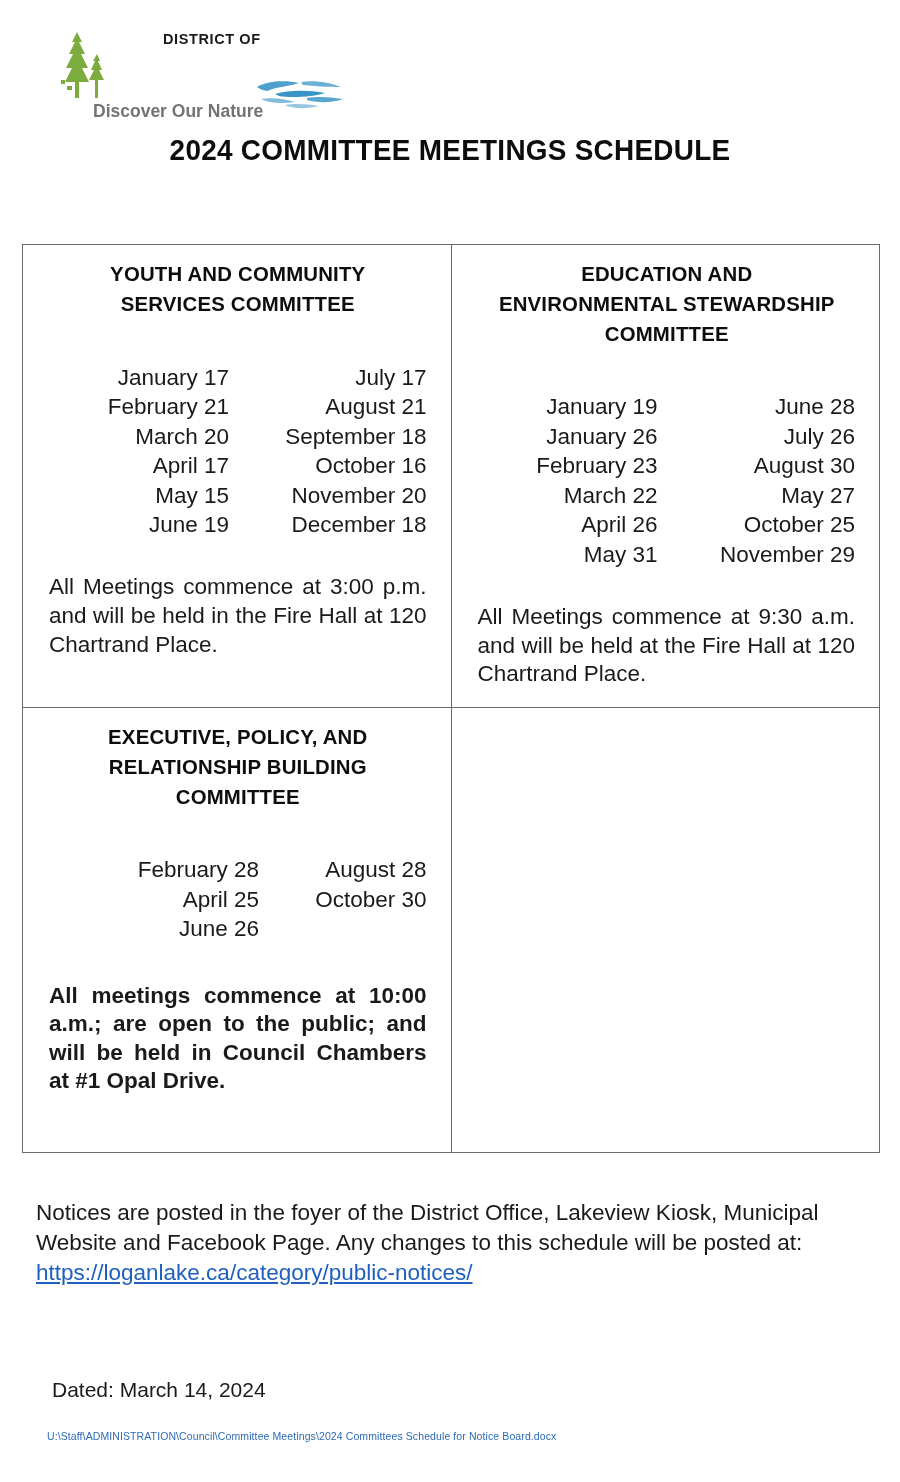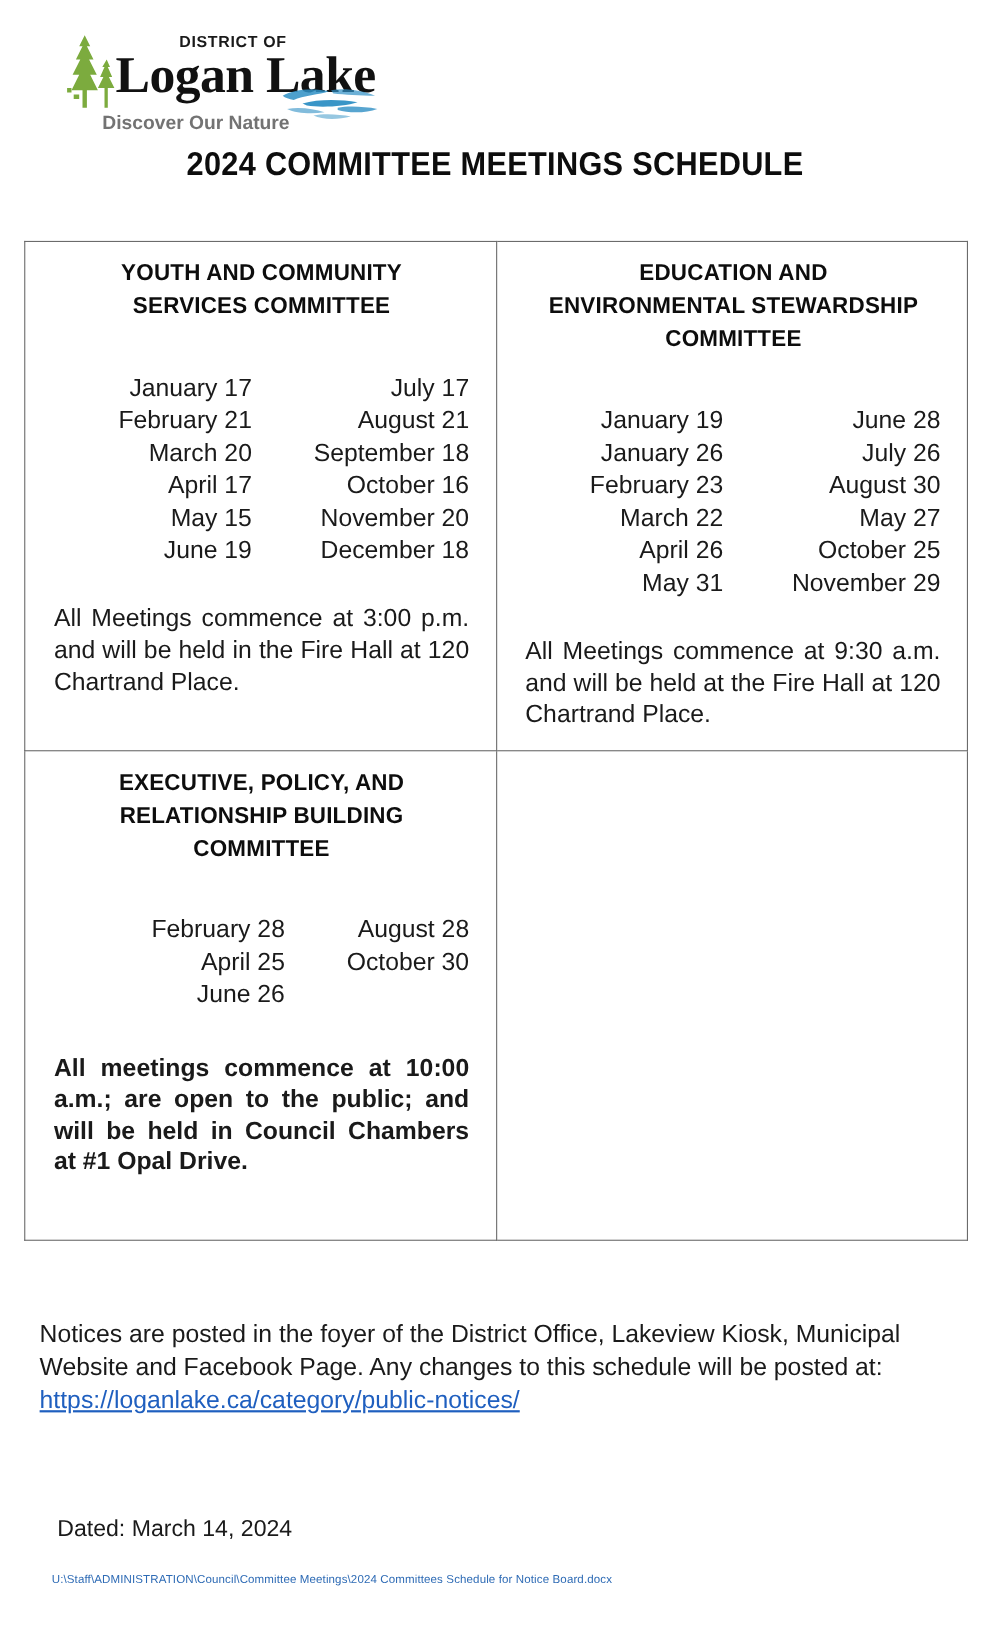--- a/index.html
+++ b/index.html
@@ -83,21 +83,21 @@
     font-weight: 700;
     letter-spacing: 0.3px;
     color: #0d0d0d;
     transform: scaleX(0.93);
   }
 
   
   .schedule-table {
     position: absolute;
     left: 22px;
-    top: 219px;
+    top: 244px;
     width: 858px;
     border-collapse: collapse;
     table-layout: fixed;
   }
   .schedule-table td {
     border: 1px solid #6b6b6b;
     vertical-align: top;
     padding: 0;
   }
   .cell-inner {
@@ -178,21 +178,20 @@
 
 <div class="logo-block">
   <svg class="logo-trees" viewBox="0 0 58 72">
     <g fill="#7cab3e">
       <path d="M22 2 L27 12 L24 12 L30 24 L26 24 L33 38 L27 38 L34 52 L24 52 L24 68 L20 68 L20 52 L10 52 L17 38 L11 38 L18 24 L14 24 L20 12 L17 12 Z"></path>
       <path d="M42 24 L45 31 L43 31 L47 40 L44 40 L49 50 L43 50 L43 68 L40 68 L40 50 L34 50 L39 40 L36 40 L40 31 L38 31 Z"></path>
       <path d="M6 50 L10 50 L10 54 L6 54 Z M12 56 L17 56 L17 60 L12 60 Z"></path>
     </g>
   </svg>
   <div class="logo-district">DISTRICT OF</div>
-  <div class="logo-name">Logan Lake</div>
   <div class="logo-tagline">Discover Our Nature</div>
   <svg class="logo-water" viewBox="0 0 90 34">
     <g fill="#2e8fc4">
       <path d="M2 9 C12 3, 30 2, 44 5 C36 8, 20 9, 12 13 C8 12, 4 11, 2 9 Z" opacity="0.85"></path>
       <path d="M46 4 C58 2, 74 4, 86 9 C72 9, 58 8, 48 7 Z" opacity="0.7"></path>
       <path d="M20 16 C34 12, 54 12, 70 15 C58 19, 36 20, 24 18 Z" opacity="0.95"></path>
       <path d="M6 21 C18 19, 30 21, 40 24 C28 26, 14 25, 6 21 Z" opacity="0.6"></path>
       <path d="M52 20 C62 18, 76 19, 88 21 C78 25, 62 25, 52 22 Z" opacity="0.8"></path>
       <path d="M30 27 C40 25, 54 26, 64 28 C52 31, 38 31, 30 27 Z" opacity="0.5"></path>
     </g>

